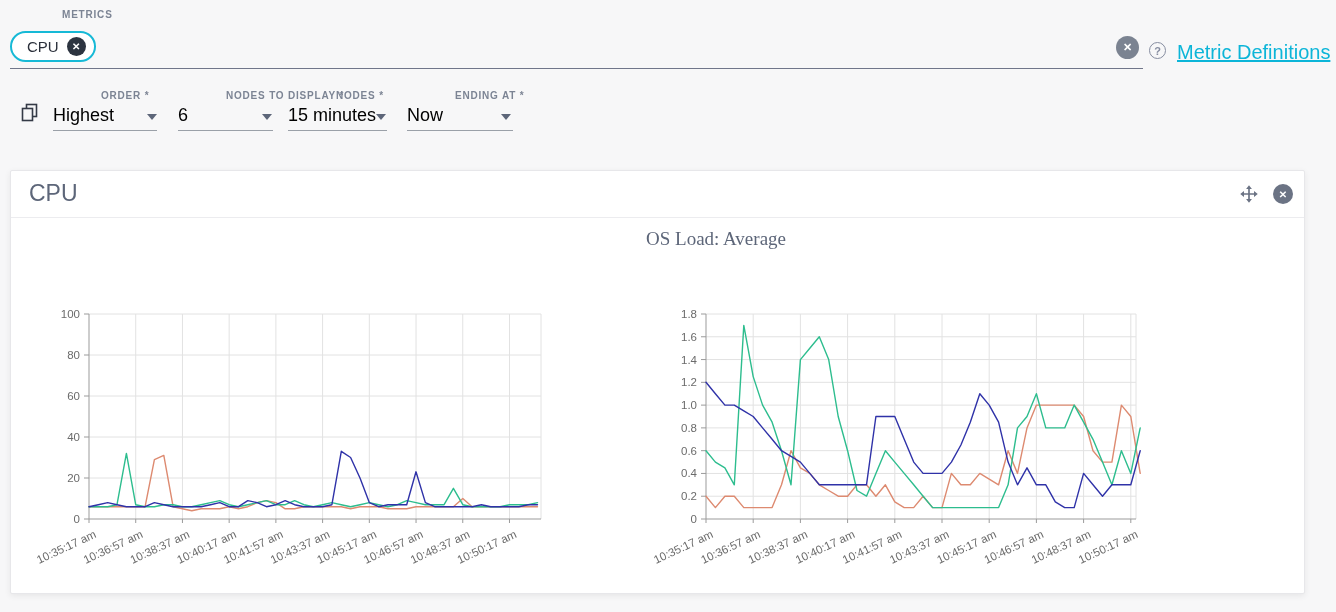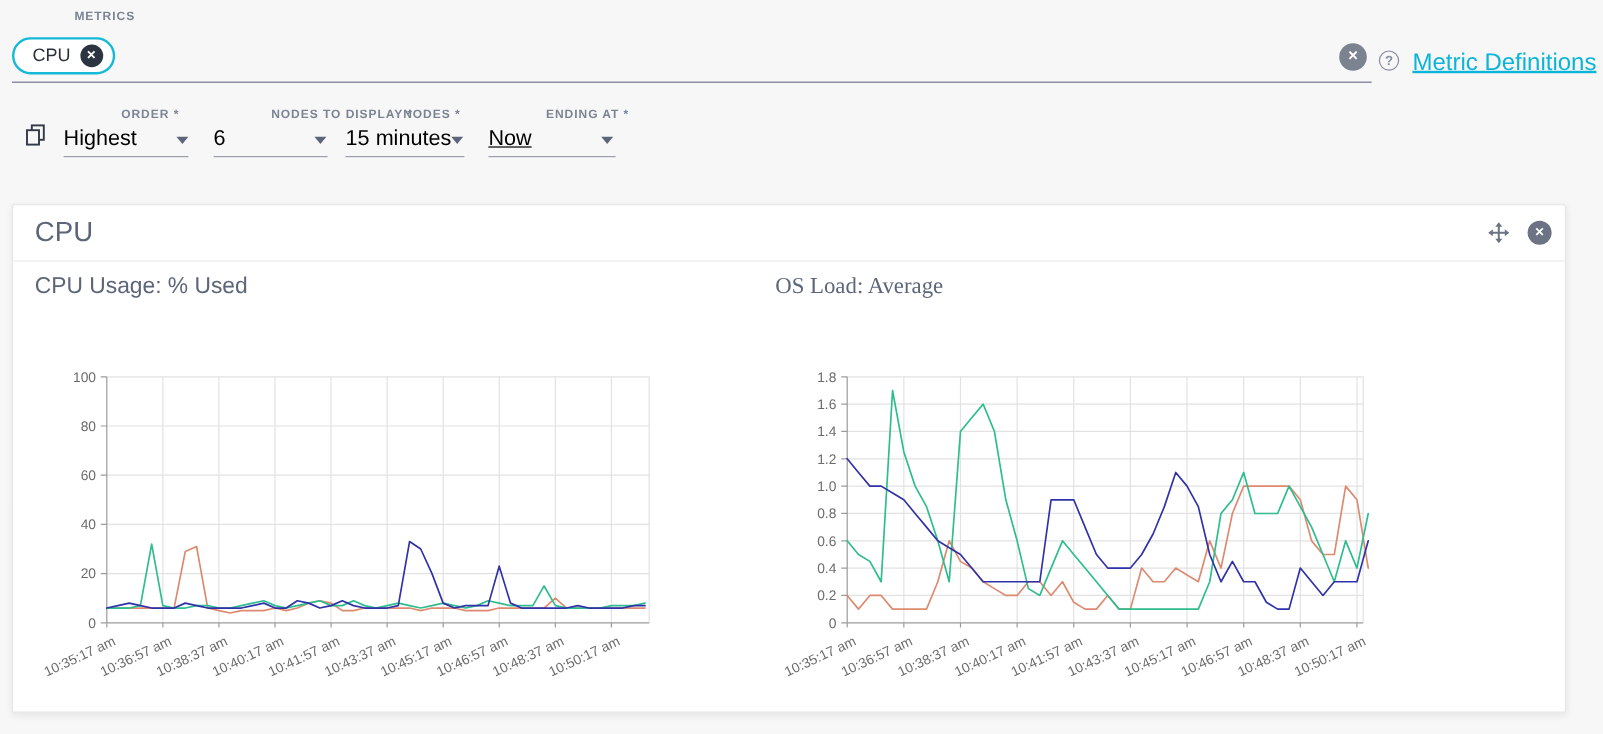--- a/index.html
+++ b/index.html
@@ -102,36 +102,35 @@
 <div class="filter-value" style="left:178px;">6</div>
 <div class="chev" style="left:262px;"></div>
 <div class="filter-underline" style="left:178px;width:95px;"></div>
 
 <div class="filter-label small-label" style="left:288px;">NODES *</div>
 <div class="filter-value" style="left:288px;">15 minutes</div>
 <div class="chev" style="left:376px;"></div>
 <div class="filter-underline" style="left:288px;width:99px;"></div>
 
 <div class="filter-label small-label" style="left:407px;text-align:center;">ENDING AT *</div>
-<div class="filter-value" style="left:407px;text-decoration:underline;">Now</div>
+<div class="filter-value" style="left:407px;">Now</div>
 <div class="chev" style="left:501px;"></div>
 <div class="filter-underline" style="left:407px;width:106px;"></div>
 
 <div class="abs card">
   <div class="card-header">
     <div class="card-title">CPU</div>
     <div class="hdr-btn move-btn">
       <svg width="20" height="20" viewBox="0 0 24 24" fill="#6b7384">
         <path d="M12 1.5 L15.5 6 H13 V11 H18 V8.5 L22.5 12 L18 15.5 V13 H13 V18 H15.5 L12 22.5 L8.5 18 H11 V13 H6 V15.5 L1.5 12 L6 8.5 V11 H11 V6 H8.5 Z"></path>
       </svg>
     </div>
     <div class="hdr-btn close-btn">✕</div>
   </div>
 
-  <div class="chart-title" style="left:18px;">CPU Usage: % Used</div>
   <div class="chart-title" style="left:635px;font-family:Liberation Serif, serif;">OS Load: Average</div>
 
   <div class="chart-box" style="left:15px;"><svg width="530" height="282">
         <line x1="58" y1="220" x2="63" y2="220" stroke="#9b9b9b" stroke-width="1"></line>
         <text x="54" y="224" text-anchor="end" class="tick">0</text>
         <line x1="63" y1="179" x2="515" y2="179" stroke="#e2e2e2" stroke-width="1"></line>
         <line x1="58" y1="179" x2="63" y2="179" stroke="#9b9b9b" stroke-width="1"></line>
         <text x="54" y="183" text-anchor="end" class="tick">20</text>
         <line x1="63" y1="138" x2="515" y2="138" stroke="#e2e2e2" stroke-width="1"></line>
         <line x1="58" y1="138" x2="63" y2="138" stroke="#9b9b9b" stroke-width="1"></line>

